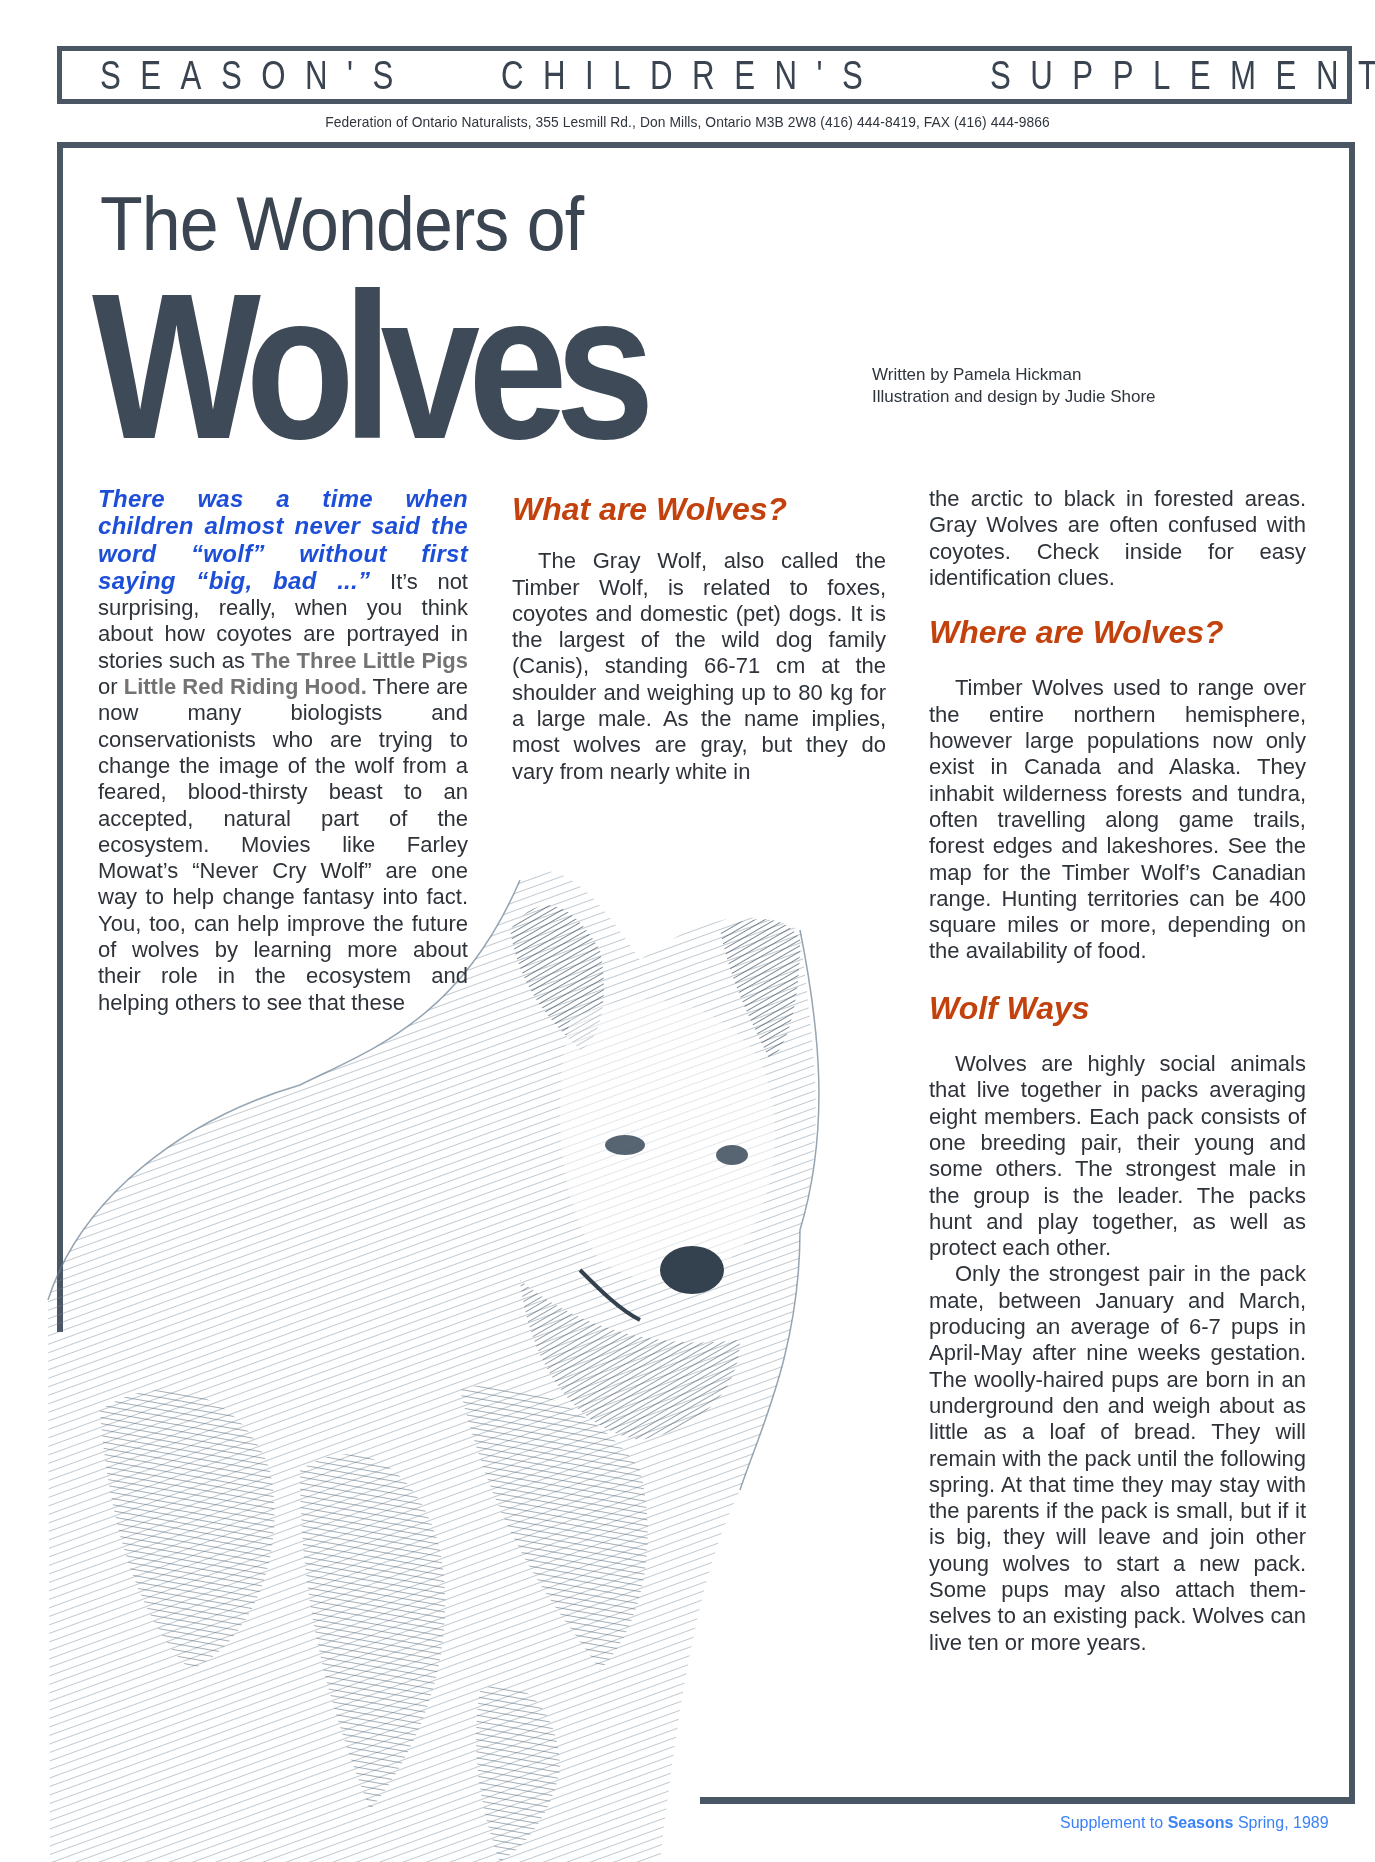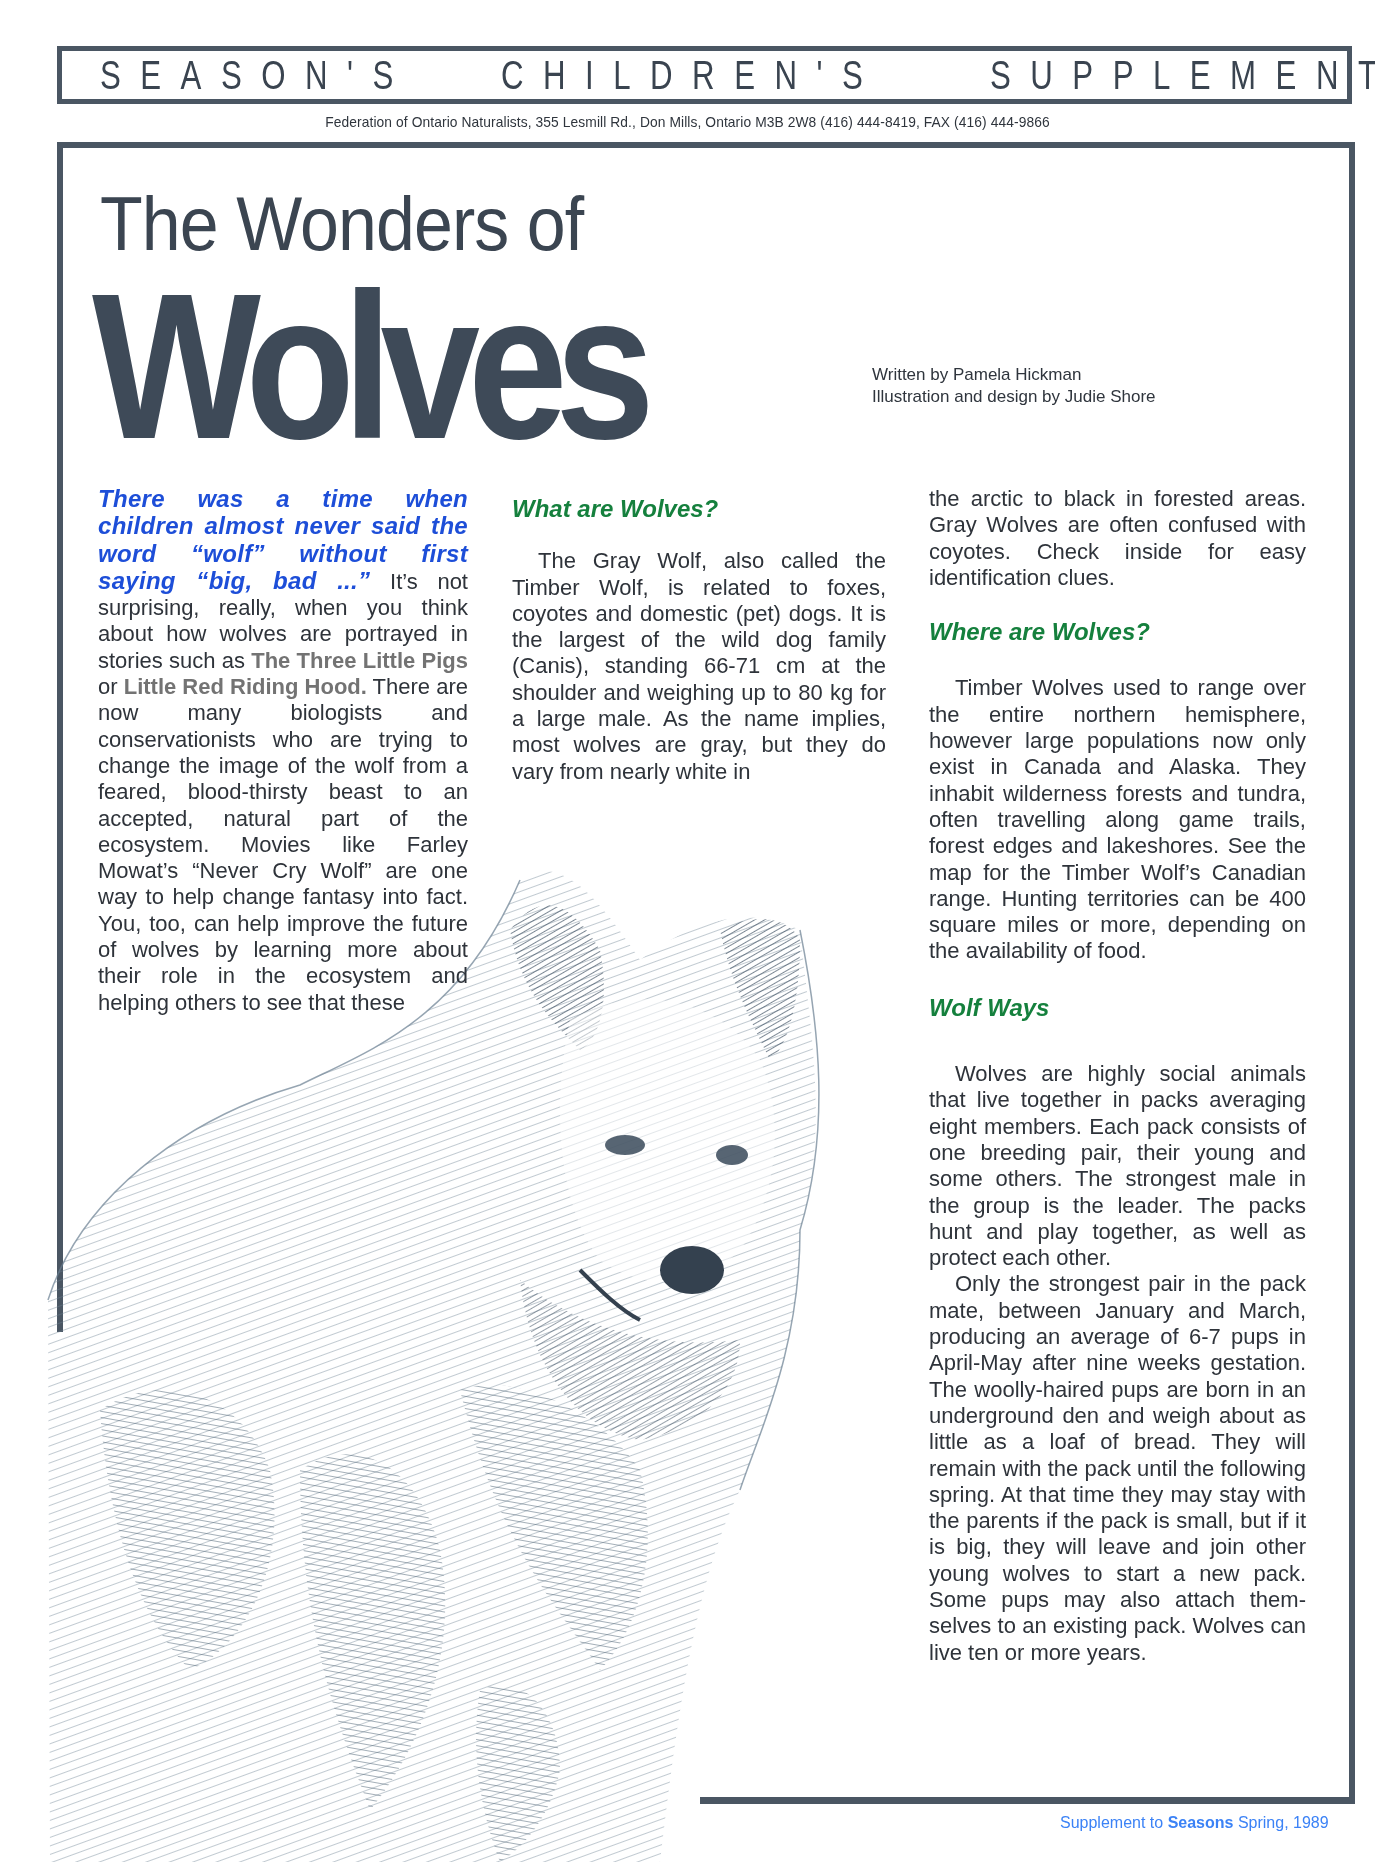--- a/index.html
+++ b/index.html
@@ -44,21 +44,21 @@
   .byline { left: 872px; top: 364px; font-size: 17px; line-height: 22px; color: #2f353d; }
 
   
   .col { position: absolute; font-size: 22px; line-height: 26.3px; text-align: justify; color: #2e333a; }
   .col p { margin: 0; }
   .col1 { left: 98px; top: 486px; width: 370px; }
   .col2 { left: 512px; top: 486px; width: 374px; }
   .col3 { left: 929px; top: 486px; width: 377px; }
   .lead { font-weight: 800; font-style: italic; color: #1d4ed8; font-size: 24px; letter-spacing: 0.3px; }
   .bold { font-weight: 700; color: #737373; }
-  .heading { font-weight: 800; font-style: italic; color: #15803d; font-size: 24px; margin: 14px 0 0 0; }
+  .heading { font-weight: 800; font-style: italic; color: #c2410c; font-size: 32px; margin: 14px 0 0 0; }
   .indent { text-indent: 26px; }
 
   
   .wolf { left: 40px; top: 870px; width: 900px; height: 992px; }
 
   .footer { left: 1060px; top: 1814px; font-size: 16px; color: #3b82f6; white-space: nowrap; }
   .footer b { font-weight: 700; }
 </style>
 </head>
 <body>
@@ -116,34 +116,34 @@
   <path d="M540 400 C560 420 580 440 600 450" stroke="#34414f" stroke-width="4" fill="none"></path>
 
   <path d="M480 410 C540 460 620 480 700 470 C700 520 660 560 600 570 C540 560 490 500 480 410 Z" fill="url(#hatch3)" opacity="0.8"></path>
 
   <path d="M8 430 C40 330 140 250 260 215 C330 180 420 150 480 10" stroke="#6a7f91" stroke-width="1.5" fill="none" opacity="0.7"></path>
   <path d="M760 60 C780 160 790 260 760 360 C760 480 720 560 700 620" stroke="#6a7f91" stroke-width="1.5" fill="none" opacity="0.7"></path>
 </svg>
 
 <div class="col col1">
   <p>
-    <span class="lead">There was a time when children almost never said the word “wolf” without first saying “big, bad ...”</span><span> It’s not surprising, really, when you think about how wolves are portrayed in stories such as </span><span class="bold">The Three Little Pigs</span><span> or </span><span class="bold">Little Red Riding Hood.</span>
+    <span class="lead">There was a time when children almost never said the word “wolf” without first saying “big, bad ...”</span><span> It’s not surprising, really, when you think about how coyotes are portrayed in stories such as </span><span class="bold">The Three Little Pigs</span><span> or </span><span class="bold">Little Red Riding Hood.</span>
     <span>There are now many biologists and conservationists who are trying to change the image of the wolf from a feared, blood-thirsty beast to an accepted, natural part of the ecosystem. Movies like Farley Mowat’s “Never Cry Wolf” are one way to help change fantasy into fact. You, too, can help improve the future of wolves by learning more about their role in the ecosystem and helping others to see that these</span>
   </p>
 </div>
 
 <div class="col col2">
   <h3 class="heading" style="margin-top:10px;margin-bottom:26px;">What are Wolves?</h3>
   <p class="indent">The Gray Wolf, also called the Timber Wolf, is related to foxes, coyotes and domestic (pet) dogs. It is the largest of the wild dog family (Canis), standing 66-71 cm at the shoulder and weighing up to 80 kg for a large male. As the name implies, most wolves are gray, but they do vary from nearly white in</p>
 </div>
 
 <div class="col col3">
   <p>the arctic to black in forested areas. Gray Wolves are often confused with coyotes. Check inside for easy identification clues.</p>
   <h3 class="heading" style="margin-top:28px;margin-bottom:30px;">Where are Wolves?</h3>
   <p class="indent">Timber Wolves used to range over the entire northern hemisphere, however large populations now only exist in Canada and Alaska. They inhabit wilderness forests and tundra, often travelling along game trails, forest edges and lakeshores. See the map for the Timber Wolf’s Canadian range. Hunting territories can be 400 square miles or more, depending on the availability of food.</p>
-  <h3 class="heading" style="margin-top:30px;margin-bottom:40px;">Wolf Ways</h3>
+  <h3 class="heading" style="margin-top:30px;margin-bottom:30px;">Wolf Ways</h3>
   <p class="indent">Wolves are highly social animals that live together in packs averaging eight members. Each pack consists of one breeding pair, their young and some others. The strongest male in the group is the leader. The packs hunt and play together, as well as protect each other.</p>
   <p class="indent">Only the strongest pair in the pack mate, between January and March, producing an average of 6-7 pups in April-May after nine weeks gestation. The woolly-haired pups are born in an underground den and weigh about as little as a loaf of bread. They will remain with the pack until the following spring. At that time they may stay with the parents if the pack is small, but if it is big, they will leave and join other young wolves to start a new pack. Some pups may also attach them-selves to an existing pack. Wolves can live ten or more years.</p>
 </div>
 
 <div class="abs footer">
   <span>Supplement to </span><b>Seasons</b><span> Spring, 1989</span>
 </div>
 
 </body></html>

